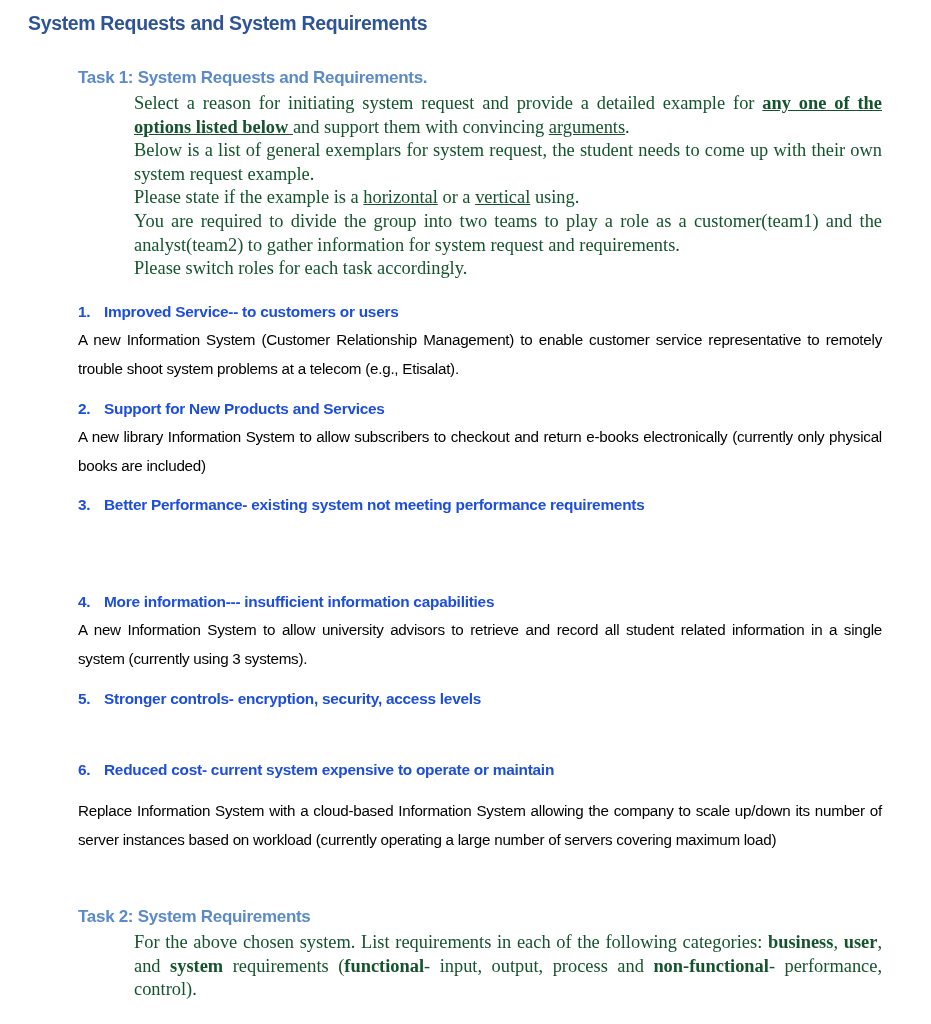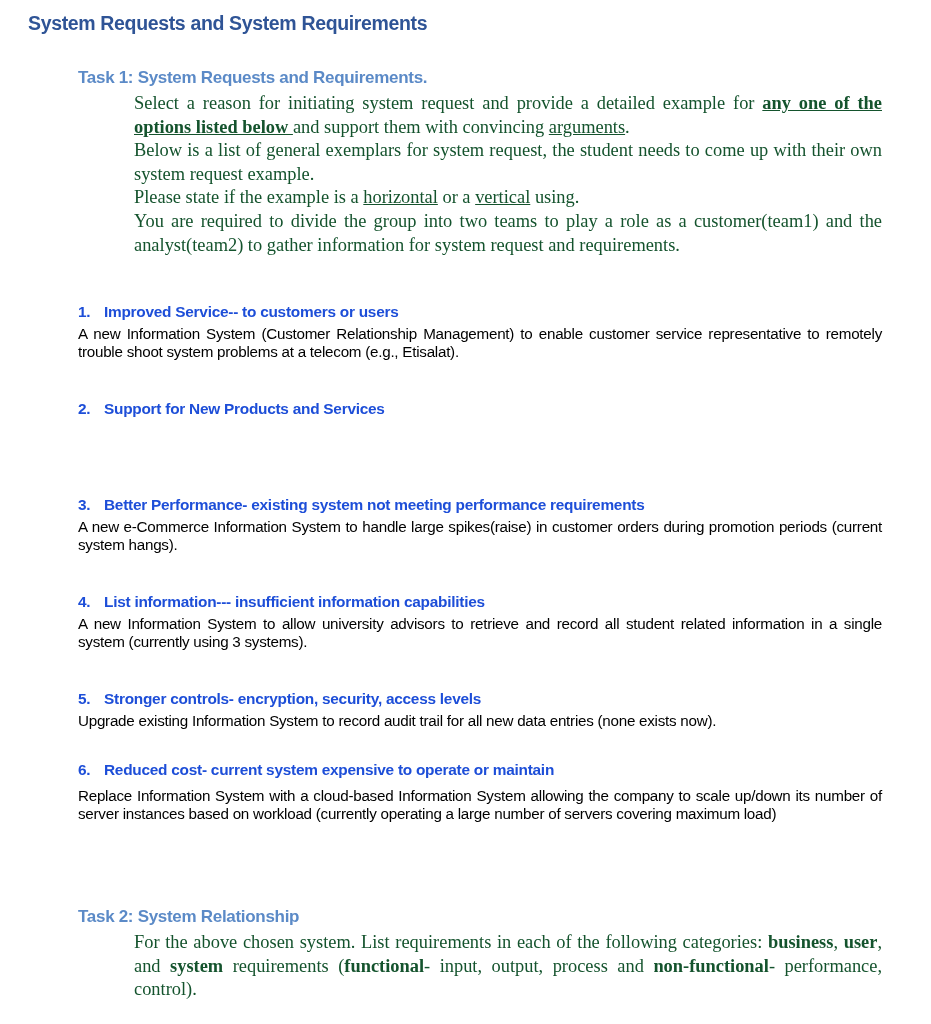--- a/index.html
+++ b/index.html
@@ -79,21 +79,21 @@
     white-space: nowrap;
   }
   .list-item-heading .num {
     display: inline-block;
     width: 26px;
   }
 
   .list-item-body {
     font-family: "Liberation Sans", sans-serif;
     font-size: 15.2px;
-    line-height: 18px;
+    line-height: 29px;
     letter-spacing: -0.25px;
     color: #000000;
     text-align: justify;
     text-justify: inter-word;
   }
   .list-item-body p { margin: 0; }
 
   
   .abs { position: absolute; }
 </style>
@@ -108,60 +108,58 @@
 
   <div class="indent-block abs" style="left:134px; top:92px; width:748px;">
     <p><span>Select a reason for initiating system request and provide a detailed example for </span><span class="bu">any one of the options listed below </span><span>and support them with convincing </span><span class="u">arguments</span><span>.</span></p>
 
     <p>Below is a list of general exemplars for system request, the student needs to come up with their own system request example.</p>
 
     <p><span>Please state if the example is a </span><span class="u">horizontal</span><span> or a </span><span class="u">vertical</span><span> using.</span></p>
 
     <p>You are required to divide the group into two teams to play a role as a customer(team1) and the analyst(team2) to gather information for system request and requirements.</p>
 
+    <p>Please switch roles for each task accordingly.</p>
   </div>
 
   <div class="abs" style="left:78px; top:303px; width:804px;">
     <div class="list-item-heading"><span class="num">1.</span><span>Improved Service-- to customers or users</span></div>
     <div class="list-item-body" style="margin-top:4px;">
         <p>A new Information System (Customer Relationship Management) to enable customer service representative to remotely trouble shoot system problems at a telecom (e.g., Etisalat).</p>
       </div>
   </div>
 
   <div class="abs" style="left:78px; top:400px; width:804px;">
     <div class="list-item-heading"><span class="num">2.</span><span>Support for New Products and Services</span></div>
+    <div class="list-item-body" style="margin-top:4px;">
+        <p>A new library Information System to allow subscribers to checkout and return e-books electronically (currently only physical books are included)</p>
+      </div>
   </div>
 
   <div class="abs" style="left:78px; top:496px; width:804px;">
     <div class="list-item-heading"><span class="num">3.</span><span>Better Performance- existing system not meeting performance requirements</span></div>
-    <div class="list-item-body" style="margin-top:4px;">
-        <p>A new e-Commerce Information System to handle large spikes(raise) in customer orders during promotion periods (current system hangs).</p>
-      </div>
   </div>
 
   <div class="abs" style="left:78px; top:593px; width:804px;">
-    <div class="list-item-heading"><span class="num">4.</span><span>List information--- insufficient information capabilities</span></div>
+    <div class="list-item-heading"><span class="num">4.</span><span>More information--- insufficient information capabilities</span></div>
     <div class="list-item-body" style="margin-top:4px;">
         <p>A new Information System to allow university advisors to retrieve and record all student related information in a single system (currently using 3 systems).</p>
       </div>
   </div>
 
   <div class="abs" style="left:78px; top:690px; width:804px;">
     <div class="list-item-heading"><span class="num">5.</span><span>Stronger controls- encryption, security, access levels</span></div>
-    <div class="list-item-body" style="margin-top:4px;">
-        <p>Upgrade existing Information System to record audit trail for all new data entries (none exists now).</p>
-      </div>
   </div>
 
   <div class="abs" style="left:78px; top:761px; width:804px;">
     <div class="list-item-heading"><span class="num">6.</span><span>Reduced cost- current system expensive to operate or maintain</span></div>
-    <div class="list-item-body" style="margin-top:8px;">
+    <div class="list-item-body" style="margin-top:17px;">
         <p>Replace Information System with a cloud-based Information System allowing the company to scale up/down its number of server instances based on workload (currently operating a large number of servers covering maximum load)</p>
       </div>
   </div>
 
-  <div class="task-heading abs" style="left:78px; top:907px;">Task 2: System Relationship</div>
+  <div class="task-heading abs" style="left:78px; top:907px;">Task 2: System Requirements</div>
 
   <div class="indent-block abs" style="left:134px; top:931px; width:748px;">
     <p><span>For the above chosen system. List requirements in each of the following categories: </span><span class="b">business</span><span>, </span><span class="b">user</span><span>, and </span><span class="b">system</span><span> requirements (</span><span class="b">functional</span><span>- input, output, process and </span><span class="b">non-functional</span><span>- performance, control).</span></p>
   </div>
 
 </div>
 
 </body></html>

